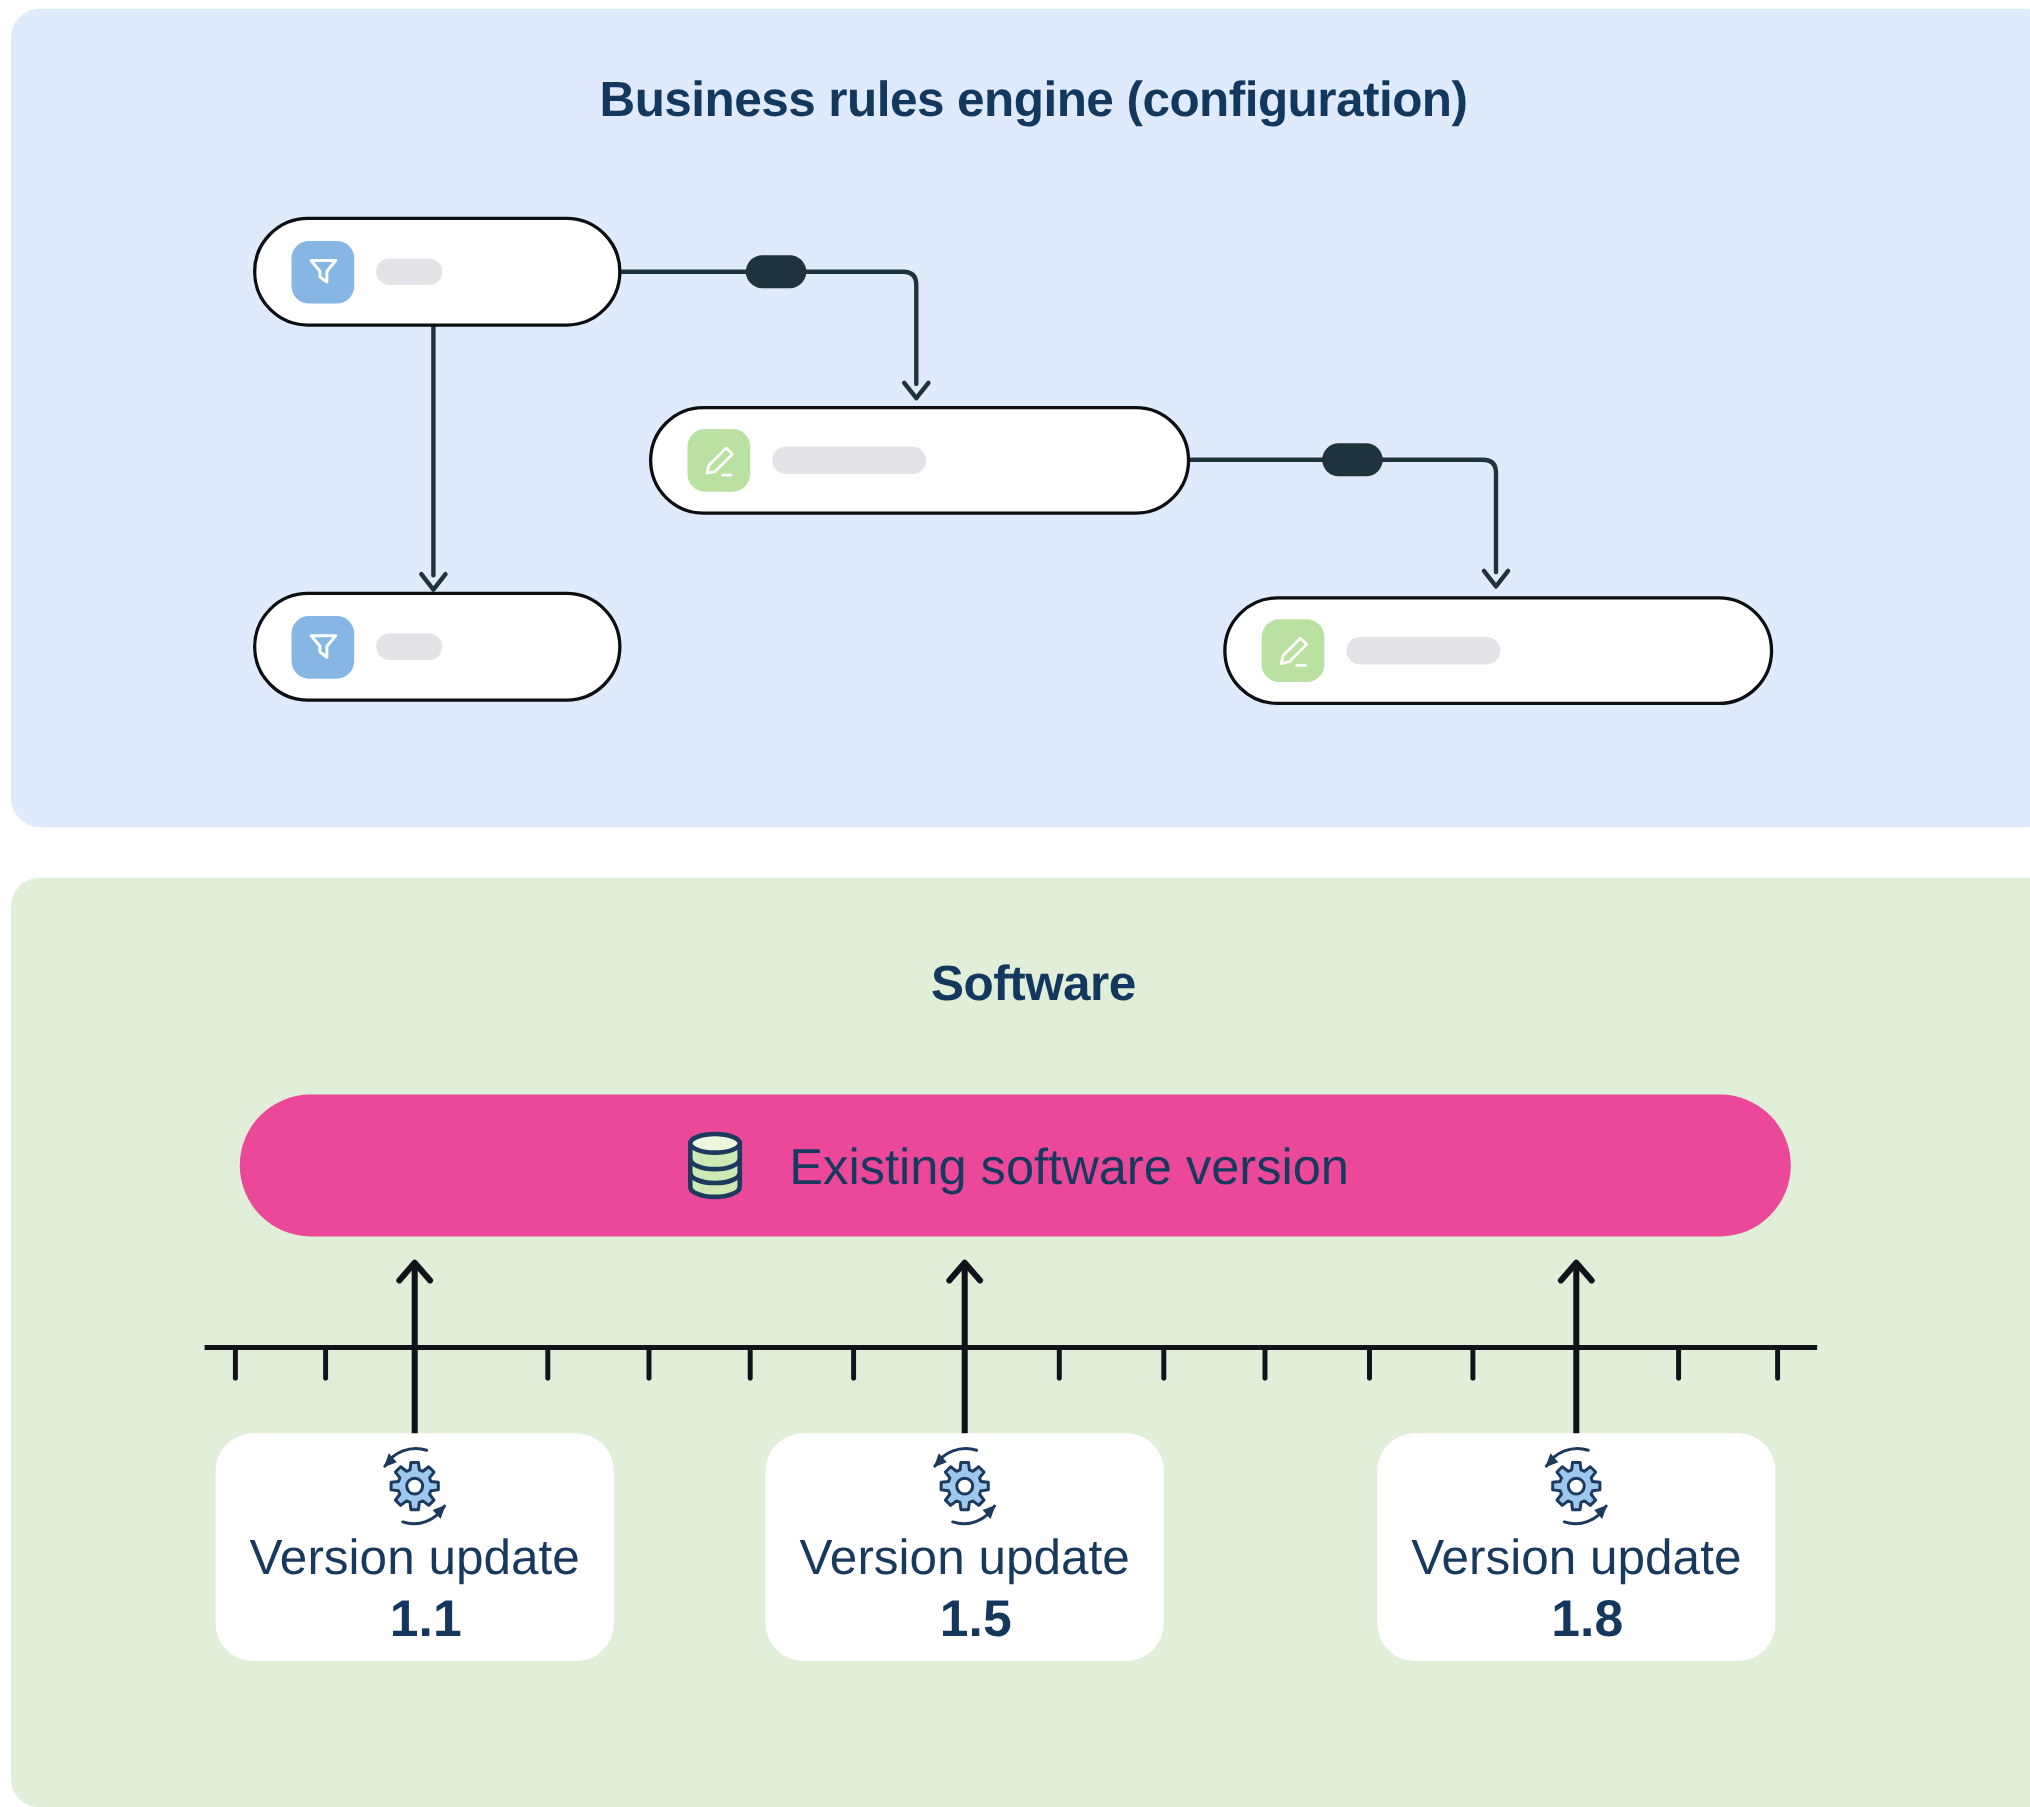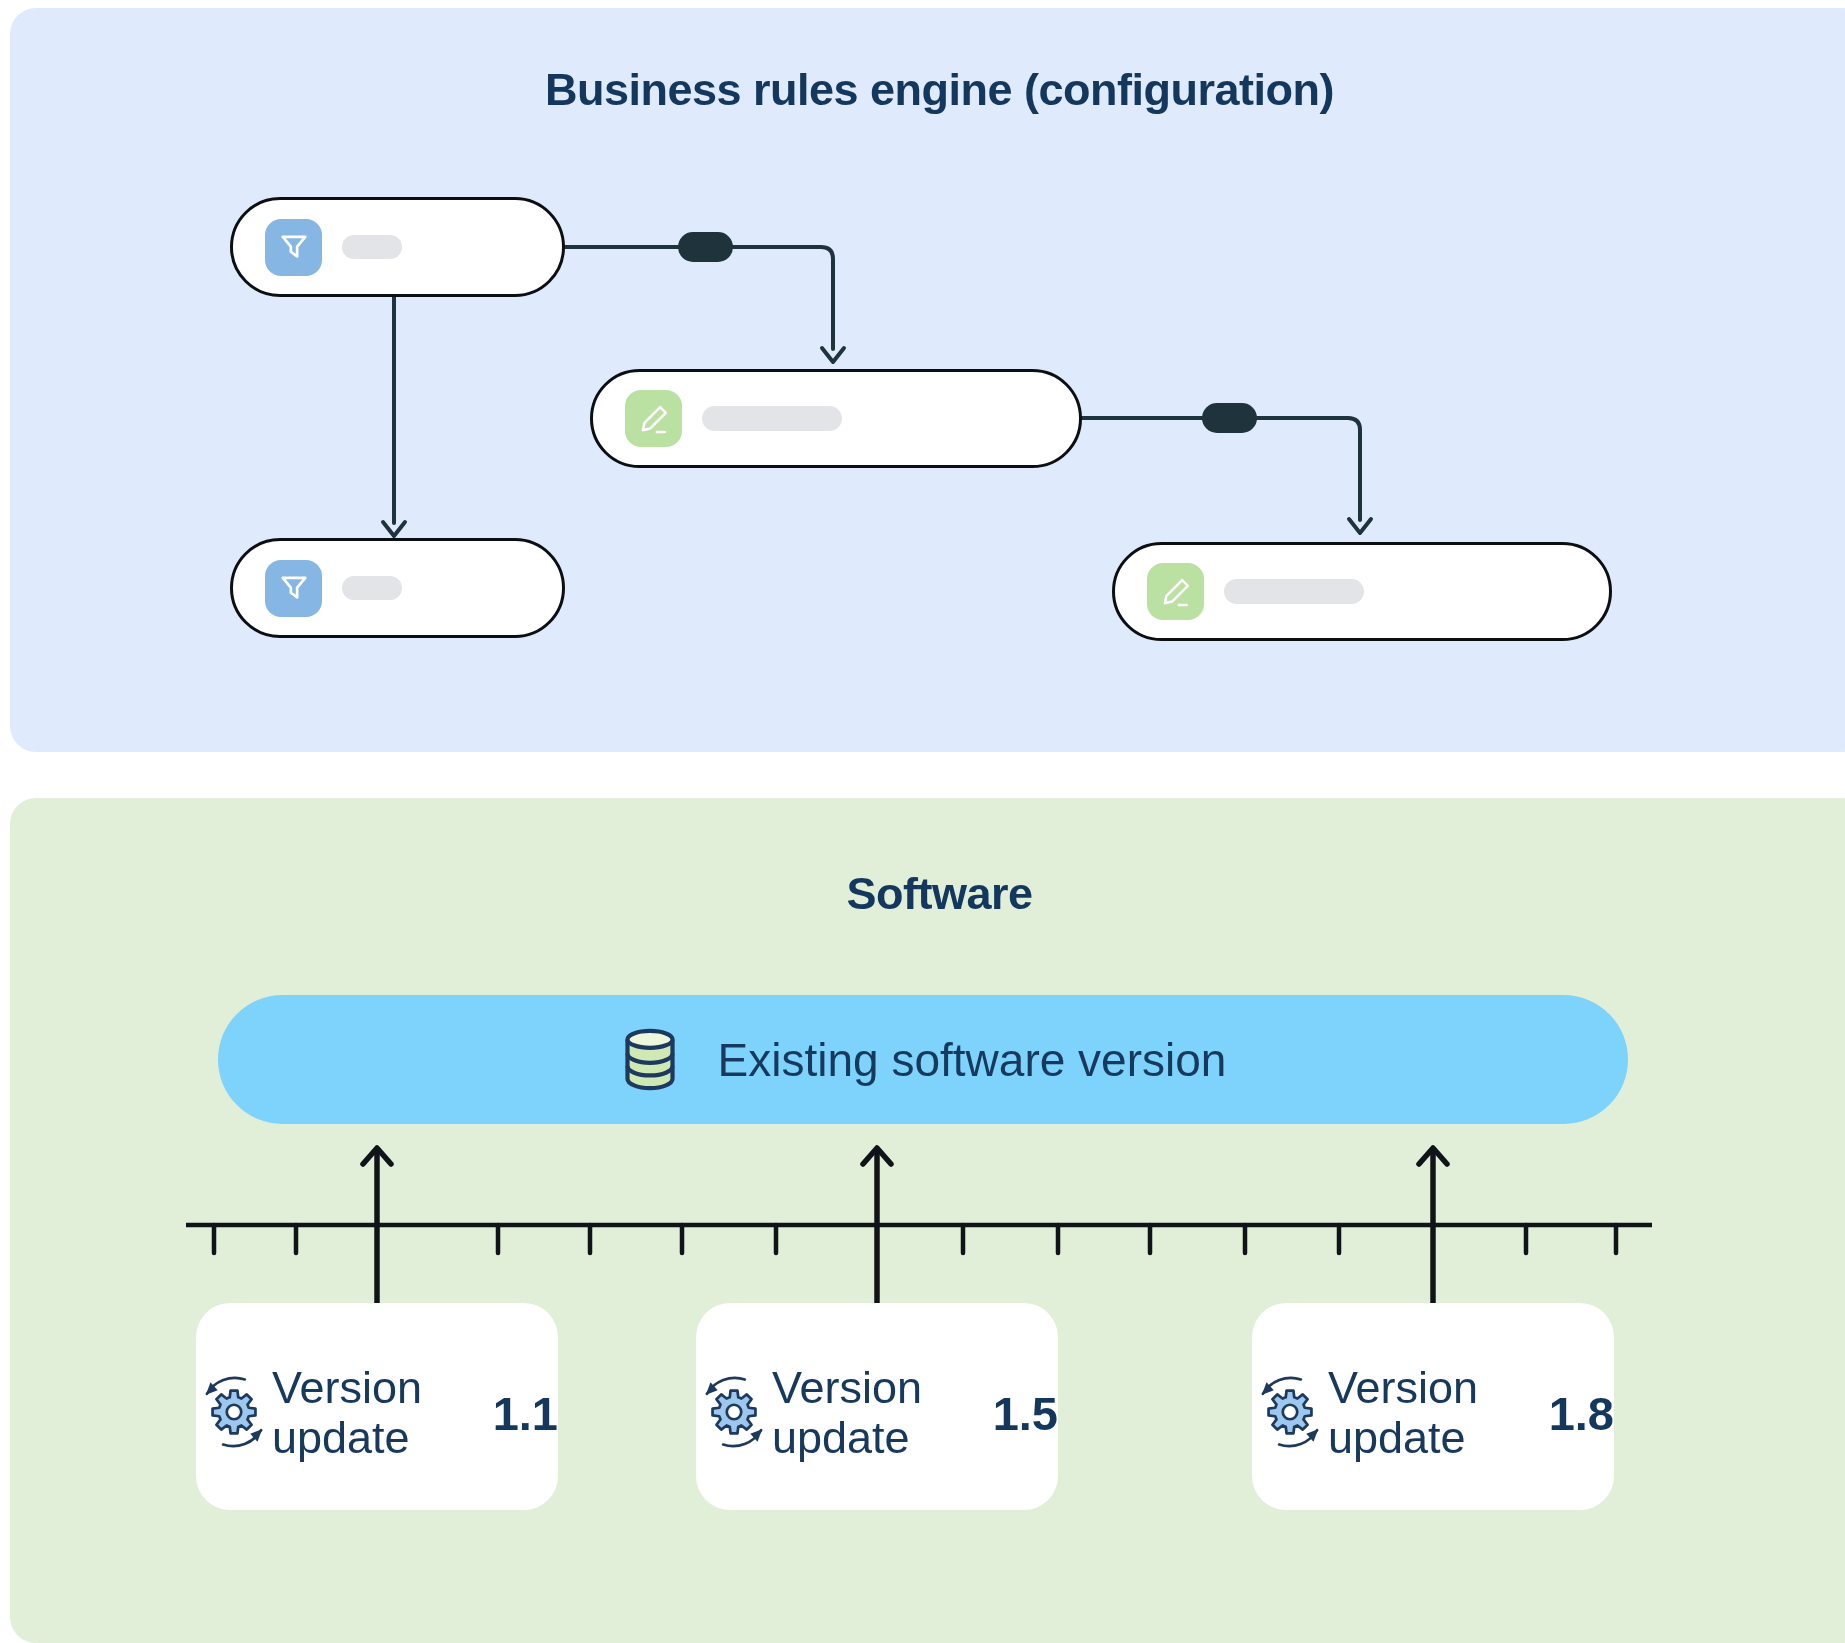--- a/index.html
+++ b/index.html
@@ -10,25 +10,25 @@
   .panel-title{position:absolute;left:0;right:0;text-align:center;font-size:45px;font-weight:bold;
     color:#14375e;letter-spacing:-0.5px;}
   .overlay{position:absolute;left:0;top:0;pointer-events:none;}
   .node{position:absolute;background:#ffffff;border:3.5px solid #0c0f12;border-radius:52px;
     display:flex;align-items:center;padding-left:32px;box-sizing:border-box;gap:20px;}
   .node-icon{width:57px;height:57px;border-radius:16px;flex:0 0 auto;display:flex;
     align-items:center;justify-content:center;}
   .icon-blue{background:#86b6e3;}
   .icon-green{background:#bae0a2;}
   .ph{background:#e3e4e7;border-radius:13px;}
-  .esv-pill{position:absolute;left:208px;top:197px;width:1410px;height:129px;background:#7dd3fc;
+  .esv-pill{position:absolute;left:208px;top:197px;width:1410px;height:129px;background:#ec4899;
     border-radius:66px;display:flex;align-items:center;justify-content:center;gap:38px;}
   .esv-label{font-size:46px;color:#17395e;}
   .vcard{position:absolute;top:505px;width:362px;height:207px;background:#ffffff;border-radius:34px;
-    display:flex;flex-direction:row;align-items:center;justify-content:flex-start;padding-top:10px;
+    display:flex;flex-direction:column;align-items:center;justify-content:flex-start;padding-top:10px;
     box-sizing:border-box;}
   .vcard .vlabel{font-size:45px;color:#17395e;line-height:1.1;margin-top:2px;}
   .vcard .vnum{font-size:47px;font-weight:bold;color:#14375e;line-height:1.1;margin-top:4px;margin-left:20px;}
 </style>
 </head>
 <body>
 
 <div class="panel panel-blue">
   <div class="panel-title" style="top:56px;">Business rules engine (configuration)</div>
 

